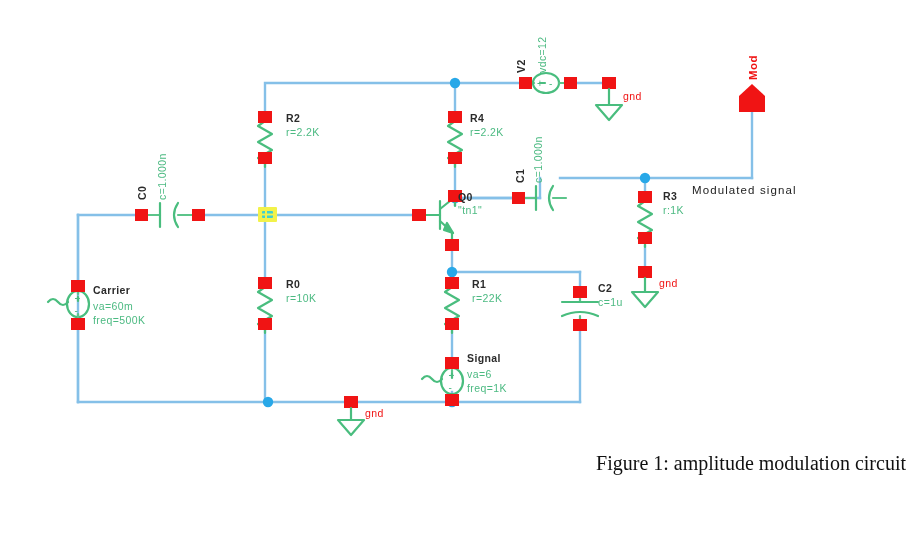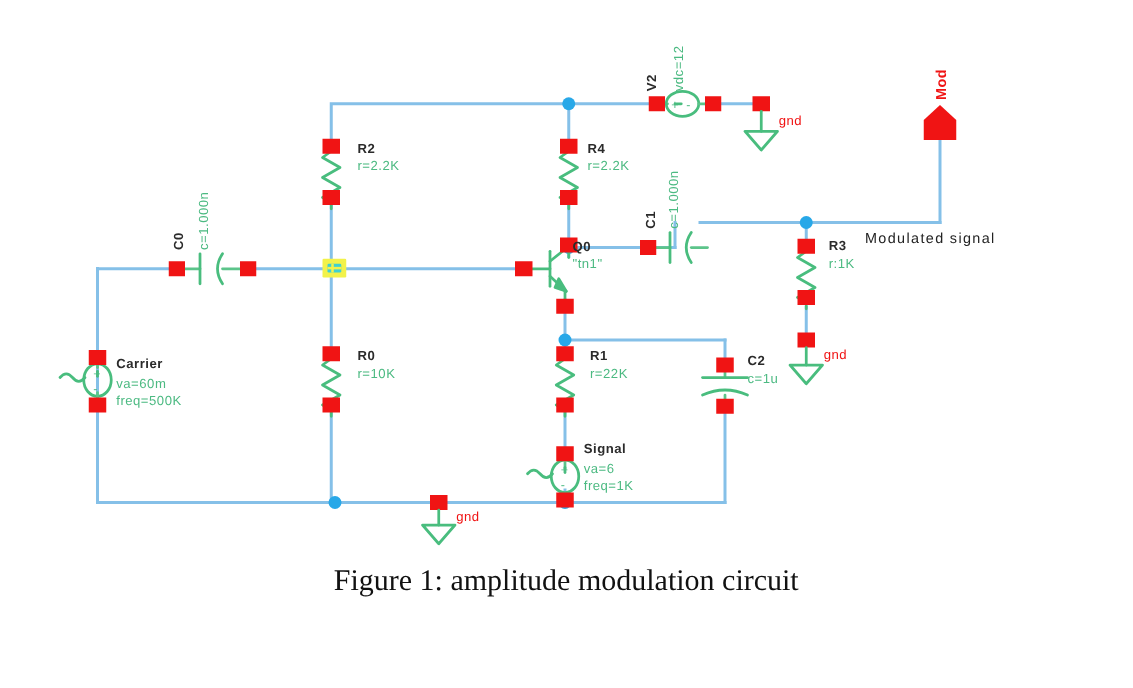--- a/index.html
+++ b/index.html
@@ -12,22 +12,22 @@
   .pin{fill:#f01414;}
   .node{fill:#28a8e8;}
   .selnode-outer{fill:#f2f24a;}
   .selnode-inner{fill:#3fd0d0;}
   .port{fill:#f01414;}
   .lbl{font-family:"Liberation Sans",sans-serif;font-size:10.5px;fill:#2b2b2b;font-weight:bold;letter-spacing:.4px;}
   .val{font-family:"Liberation Sans",sans-serif;font-size:10.5px;fill:#4cba82;letter-spacing:.4px;}
   .gnd-lbl{font-family:"Liberation Sans",sans-serif;font-size:10.5px;fill:#f01414;letter-spacing:.4px;}
   .port-lbl{font-family:"Liberation Sans",sans-serif;font-size:11.5px;fill:#f01414;font-weight:bold;letter-spacing:.4px;}
   .note{font-family:"Liberation Sans",sans-serif;font-size:11.5px;fill:#222222;letter-spacing:1.1px;}
-  .caption{position:absolute;left:0;right:0;top:452px;text-align:center;
-    font-family:"Liberation Serif",serif;font-size:24px;color:#111111;}
+  .caption{position:absolute;left:0;right:0;top:452px;text-align:right;
+    font-family:"Liberation Serif",serif;font-size:20px;color:#111111;}
 </style>
 </head>
 <body>
 
 <div id="stage">
 
   <svg id="circuit" viewBox="0 0 906 550">
     <defs>
       <g id="res-v">
         <path class="sym" d="M0,0 L0,4 L-7,9 L7,17 L-7,25 L7,33 L-7,41 L0,46 L0,50"></path>

